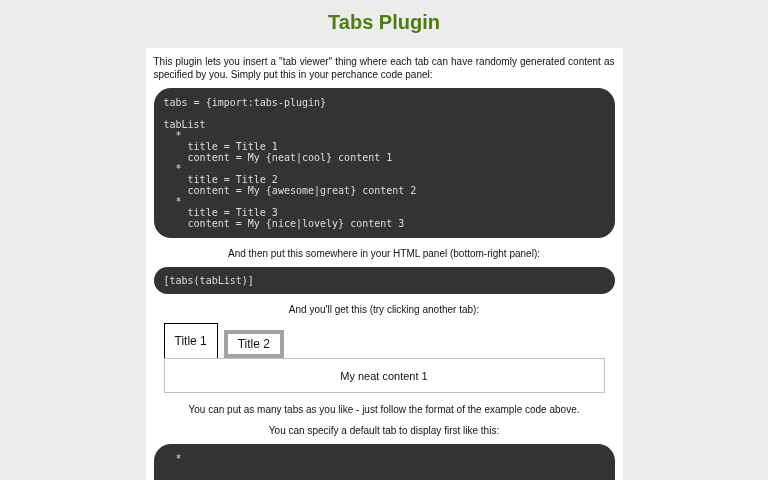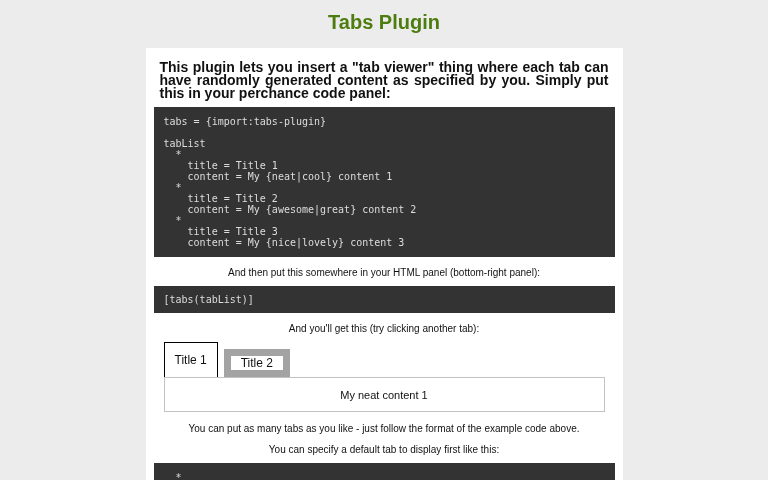--- a/index.html
+++ b/index.html
@@ -21,36 +21,36 @@
     font-weight: bold;
     color: #4d7c0f;
   }
   .panel {
     width: 477px;
     margin: 14px auto 0;
     background: #ffffff;
     padding: 7px 8px 60px;
   }
   .intro {
-    margin: 6px;
-    font-size: 14px;
+    margin: 0;
+    font-size: 10px;
     line-height: 13px;
     text-align: justify;
-    font-weight: bold;
   }
   pre.code {
     margin: 7px 0 0;
     background: #333333;
     color: #dddddd;
     font-family: "DejaVu Sans Mono", monospace;
     font-size: 10px;
     line-height: 11px;
     padding: 9px 10px;
     white-space: pre;
     overflow: hidden;
+    border-radius: 17px;
   }
   pre.code.single { padding: 8px 10px; }
   pre.code.clipped { min-height: 60px; }
   .note {
     margin: 9px 0 0;
     font-size: 10px;
     line-height: 13px;
     text-align: center;
   }
   .note.wide-gap { margin-top: 10px; }
@@ -63,21 +63,21 @@
     position: relative;
     align-items: flex-end;
   }
   .tab {
     height: 28px;
     margin-top: 3px;
     padding: 0 10px;
     display: flex;
     align-items: center;
     font-size: 12px;
-    border: 7px solid #a3a3a3;
+    border: 4px solid #a3a3a3;
     background: #ffffff;
     cursor: pointer;
   }
   .tab.active {
     height: 35px;
     margin-top: 0;
     border: 1px solid #000000;
     border-bottom: none;
     position: relative;
     z-index: 2;

